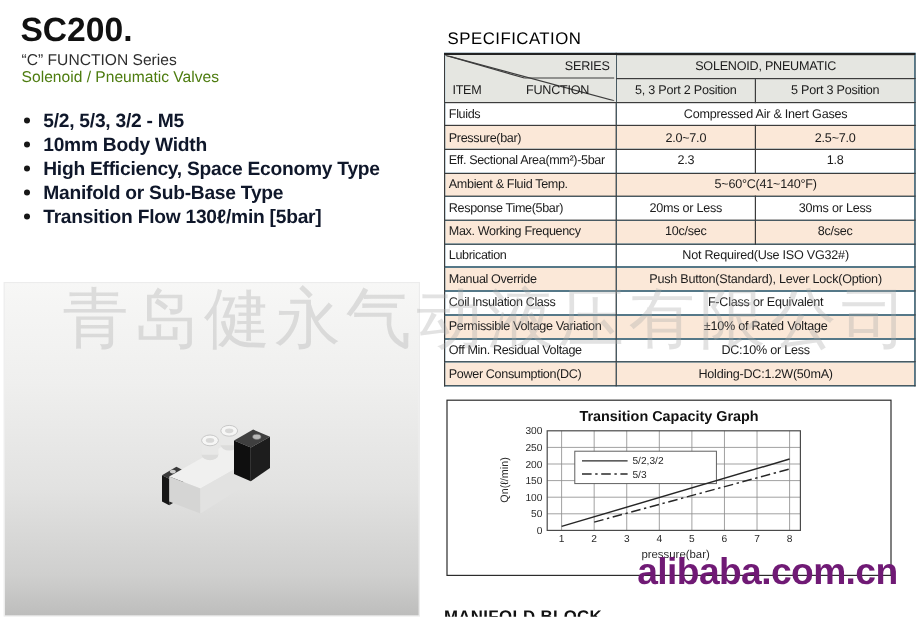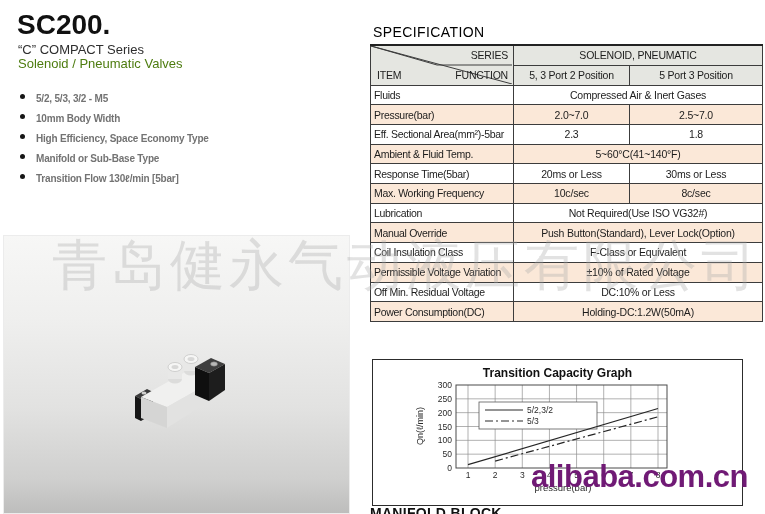--- a/index.html
+++ b/index.html
@@ -6,21 +6,21 @@
   body { background:#fff; }
   .page {
     position:relative; width:765px; height:514px; overflow:hidden;
     background:#ffffff; font-family:"Liberation Sans", sans-serif; color:#1a1a1a;padding-left:12px;
   }
   
   .title { position:absolute; left:17px; top:9px; font-size:28px; font-weight:bold; letter-spacing:0; color:#111; }
   .sub1  { position:absolute; left:18px; top:42px; font-size:13px; color:#2e2e2e; }
   .sub2  { position:absolute; left:18px; top:56px; font-size:13px; color:#4d7c0f; }
   ul.features { position:absolute; left:20px; top:93px; list-style:none; }
-  ul.features li { height:20px; font-size:10px; font-weight:bold; letter-spacing:-0.2px; color:#737373; white-space:nowrap; }
+  ul.features li { height:20px; font-size:16px; font-weight:bold; letter-spacing:-0.2px; color:#0f172a; white-space:nowrap; }
   ul.features li .dot { display:inline-block; width:5px; height:5px; border-radius:50%; background:#171717; margin-right:11px; vertical-align:3px; }
   
   .photo {
     position:absolute; left:3px; top:235px; width:347px; height:279px;
     border:1px solid #ececec;
     background:linear-gradient(180deg,#f7f7f6 0%, #efefee 30%, #e2e2e1 62%, #cfcfce 88%, #bdbdbc 100%);
   }
   .photo svg { position:absolute; left:125px; top:97px; }
   
   .spec-head { position:absolute; left:373px; top:24px; font-size:14px; font-weight:normal; letter-spacing:0.4px; color:#000; }
@@ -33,28 +33,28 @@
     white-space:nowrap; overflow:hidden; padding:0 3px; color:#1c1c1c;
   }
   table.spec { border-top:2px solid #222; }
   thead tr { height:20px; }
   th.ghead, th.chead { background:#e5e6e1; text-align:center; letter-spacing:-0.2px; }
   th.corner { background:#e5e6e1; position:relative; padding:0; }
   th.corner svg { position:absolute; left:0; top:0; }
   th.corner span { position:absolute; font-size:10.5px; letter-spacing:-0.2px; }
   .c-series { top:3px; right:5px; }
   .c-item   { bottom:4px; left:6px; }
-  .c-func   { bottom:4px; right:5px; }
+  .c-func   { bottom:4px; right:22px; }
   td.lab { text-align:left; padding-left:4px; letter-spacing:-0.3px; }
   td.val { text-align:center; letter-spacing:-0.2px; }
   tr.peach td { background:#fbe8d8; }
   tr.white td { background:#ffffff; }
   
   .graph-box {
-    position:absolute; left:372px; top:359px; width:371px; height:147px;
+    position:absolute; left:372px; top:333px; width:371px; height:147px;
     border:1px solid #2c2c2c; background:#fff; z-index:2;
   }
   .graph-title { position:absolute; left:0; top:6px; width:100%; text-align:center; font-size:12px; font-weight:bold; color:#111; }
   
   .manifold { position:absolute; left:370px; top:505px; font-size:14px; font-weight:bold; letter-spacing:0.3px; color:#111; }
   
   .wm-cjk {
     position:absolute; left:52px; top:229px; width:713px; height:64px;
     font-family:"DejaVu Serif", serif; font-size:55px; letter-spacing:4px;
     white-space:nowrap; z-index:5; pointer-events:none; opacity:0.33;
@@ -63,21 +63,21 @@
     position:absolute; left:531px; top:459px; font-size:31px; font-weight:bold;
     letter-spacing:-0.5px; z-index:6; pointer-events:none;
   }
 </style>
 </head>
 <body>
 
 <div class="page">
 
   <div class="title">SC200.</div>
-  <div class="sub1">“C”  COMPACT Series</div>
+  <div class="sub1">“C”  FUNCTION Series</div>
   <div class="sub2">Solenoid / Pneumatic Valves</div>
 
   <ul class="features" id="features">
       <li><span class="dot"></span><span>5/2, 5/3, 3/2 - M5</span></li>
       <li><span class="dot"></span><span>10mm Body Width</span></li>
       <li><span class="dot"></span><span>High Efficiency, Space Economy Type</span></li>
       <li><span class="dot"></span><span>Manifold or Sub-Base Type</span></li>
       <li><span class="dot"></span><span>Transition Flow 130ℓ/min [5bar]</span></li>
     </ul>
 

